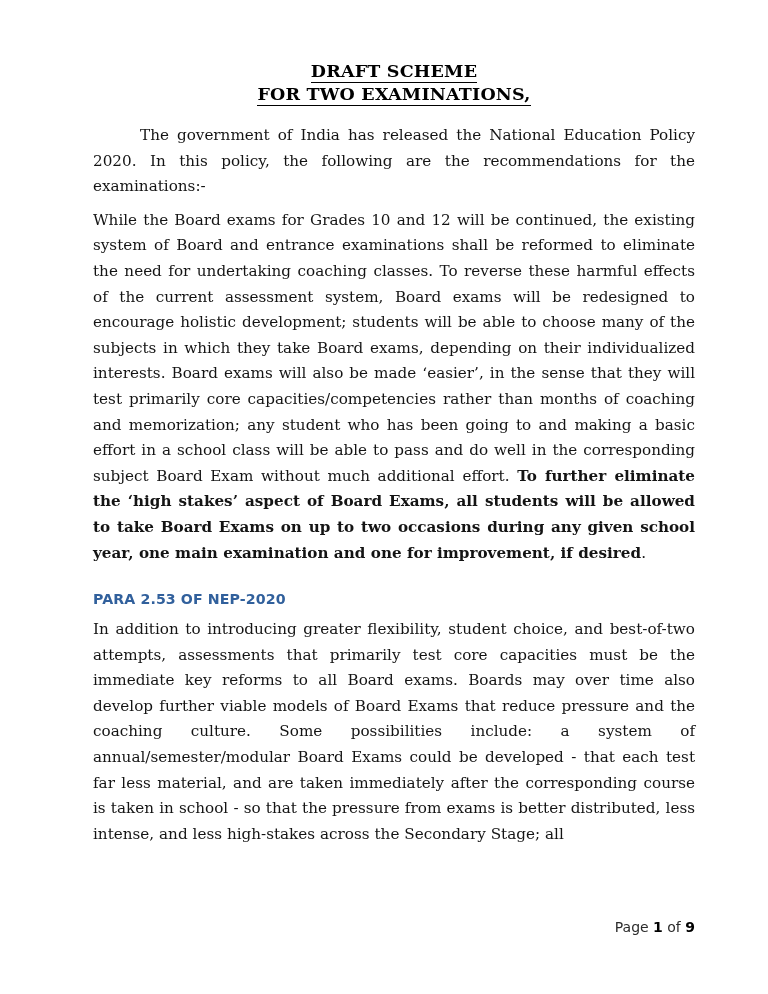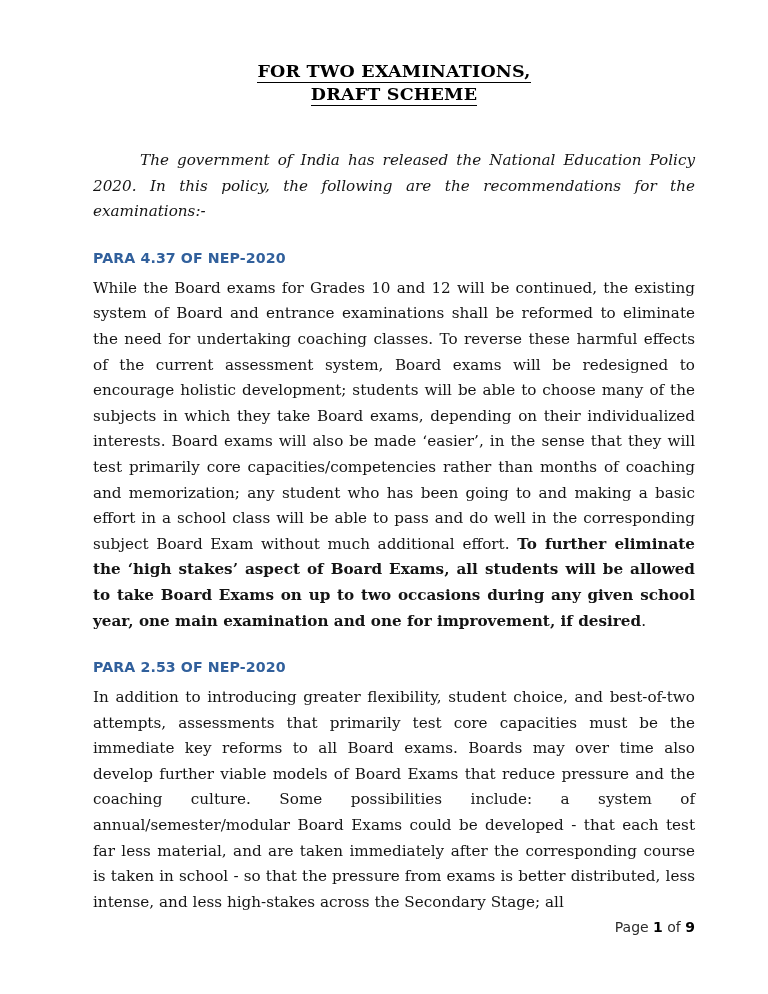--- a/index.html
+++ b/index.html
@@ -56,23 +56,22 @@
     font-family: "DejaVu Serif", serif;
     font-size: 15.2px;
     line-height: 25.6px;
     text-align: justify;
     text-justify: inter-word;
     margin: 0;
     color: #141414;
     word-spacing: 0.1px;
   }
   .para.first {
-    margin-top: 42px;
+    margin-top: 17px;
     text-indent: 47px;
-    font-style: italic;
   }
   .para.after-head {
     margin-top: 8px;
   }
   .para b, .para .bold {
     font-weight: bold;
   }
 
   
   .section-head {
@@ -107,27 +106,26 @@
   }
 </style>
 </head>
 <body>
 
 <div class="page">
 
   <div class="content">
 
     <h1 class="doc-title">
+      <span class="tline"><span>DRAFT SCHEME</span></span>
       <span class="tline"><span>FOR TWO EXAMINATIONS,</span></span>
-      <span class="tline"><span>DRAFT SCHEME</span></span>
     </h1>
 
     <p class="para first">The government of India has released the National Education Policy 2020. In this policy, the following are the recommendations for the examinations:-</p>
 
-    <h2 class="section-head">PARA 4.37 OF NEP-2020</h2>
 
     <p class="para after-head"><span>While the Board exams for Grades 10 and 12 will be continued, the existing system of Board and entrance examinations shall be reformed to eliminate the need for undertaking coaching classes. To reverse these harmful effects of the current assessment system, Board exams will be redesigned to encourage holistic development; students will be able to choose many of the subjects in which they take Board exams, depending on their individualized interests. Board exams will also be made ‘easier’, in the sense that they will test primarily core capacities/competencies rather than months of coaching and memorization; any student who has been going to and making a basic effort in a school class will be able to pass and do well in the corresponding subject Board Exam without much additional effort. </span><b>To further eliminate the ‘high stakes’  aspect of Board Exams, all students will be allowed to take Board Exams on up to two occasions during any given school year, one main examination and one for improvement, if desired</b><span>.</span></p>
 
     <h2 class="section-head">PARA 2.53 OF NEP-2020</h2>
 
     <p class="para after-head"><span>In addition to introducing greater flexibility, student choice, and best-of-two attempts, assessments that primarily test core capacities must be the immediate key reforms to all Board exams. Boards may over time also develop further viable models of Board Exams that reduce pressure and the coaching culture. Some possibilities include: a system of annual/semester/modular Board Exams could be developed - that each test far less material,  and are taken immediately after the corresponding course is taken in school - so that the pressure from exams is better distributed, less intense, and less high-stakes across the Secondary Stage; all</span></p>
 
   </div>
 
   <div class="footer">

